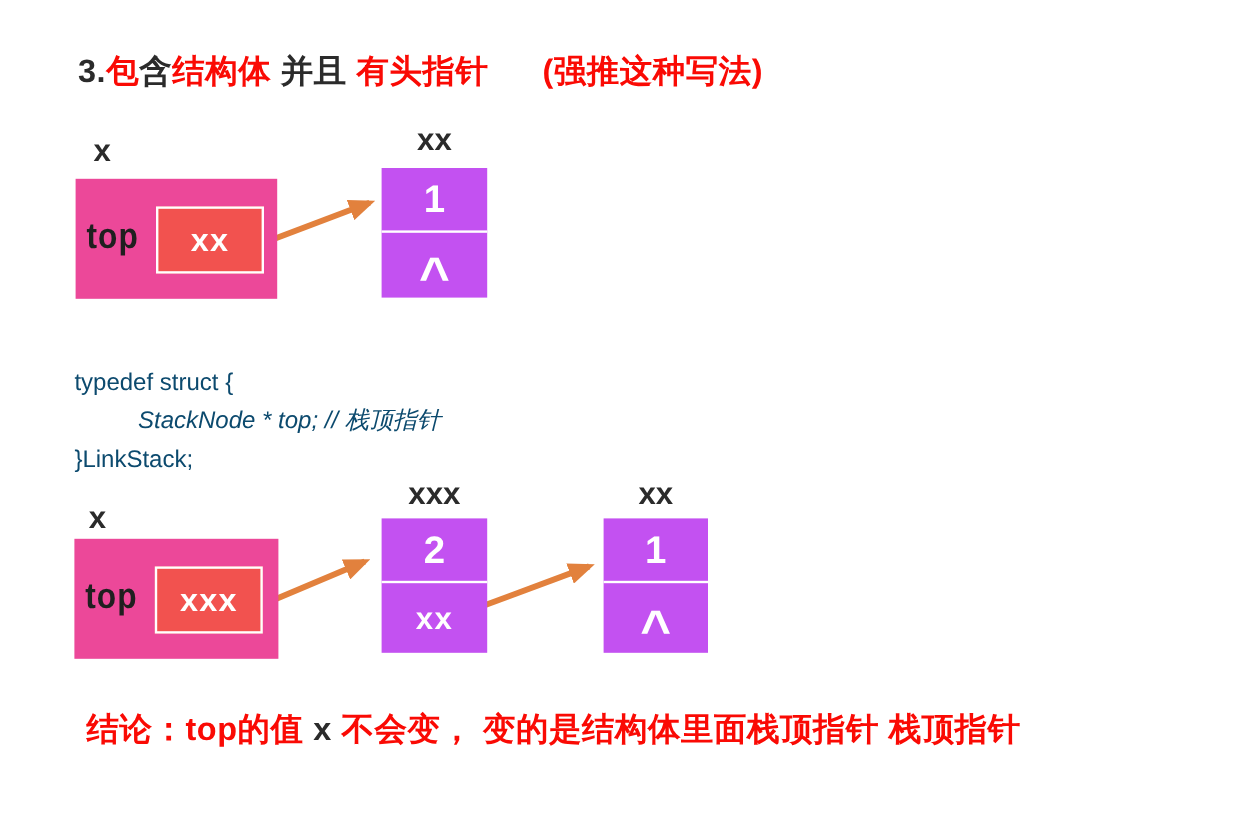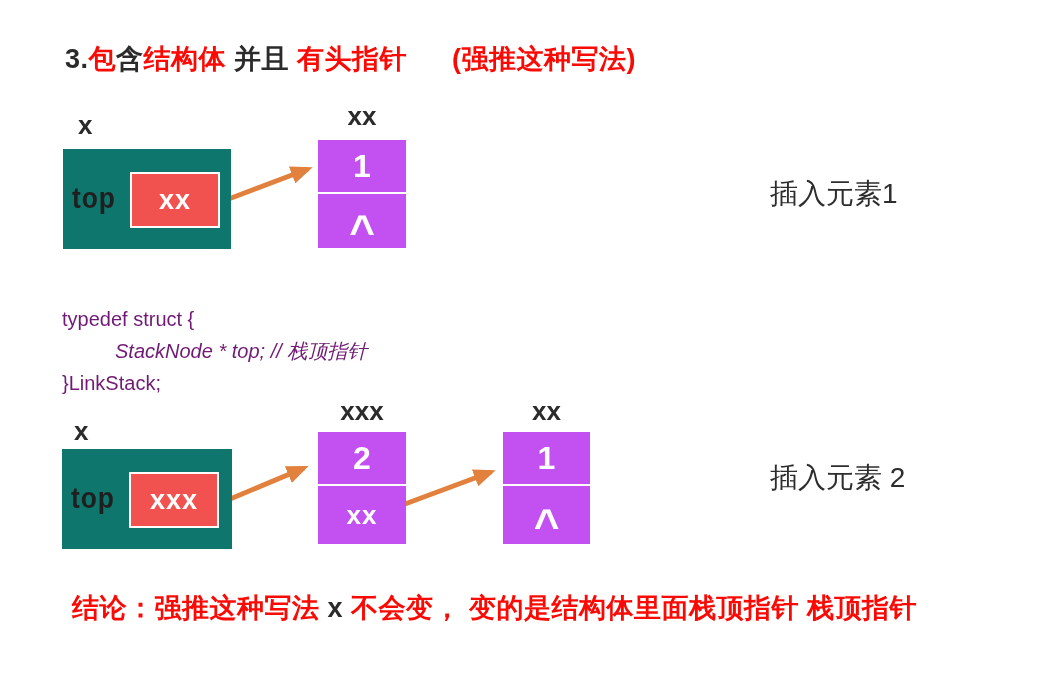--- a/index.html
+++ b/index.html
@@ -8,21 +8,21 @@
     font-family:"Liberation Sans","DejaVu Sans",sans-serif;color:#2b2b2b;
   }
   .red{color:#fa0a04;}
   .dark{color:#2b2b2b;}
   .title{
     position:absolute;left:65px;top:44px;margin:0;
     font-size:27px;font-weight:700;line-height:31px;letter-spacing:.5px;white-space:nowrap;
   }
   .title .gap{margin-left:45px;}
   .addr-label{position:absolute;font-size:26px;font-weight:700;color:#2b2b2b;}
-  .struct-box{position:absolute;width:168px;height:100px;background:#0f766e;}
+  .struct-box{position:absolute;width:168px;height:100px;background:#ec4899;}
   .top-label{
     position:absolute;left:9px;top:32px;font-size:30px;font-weight:700;color:#1f1f1f;
     transform:scaleX(.88);transform-origin:left center;letter-spacing:1px;
   }
   .ptr-box{
     position:absolute;left:67px;top:23px;width:90px;height:56px;background:#f2524f;
     border:2px solid #ffffff;box-sizing:border-box;display:flex;align-items:center;justify-content:center;
     color:#fff;font-size:27px;font-weight:700;letter-spacing:1px;
   }
   .node{position:absolute;width:88px;background:#c351f1;}
@@ -30,21 +30,21 @@
     display:flex;align-items:center;justify-content:center;overflow:hidden;
     color:#ffffff;font-weight:700;
   }
   .cell + .cell{border-top:2px solid #ffffff;}
   .cell.data{height:52px;font-size:32px;}
   .cell.next{height:54px;font-size:26px;letter-spacing:1px;}
   .cell.next.caret span{display:inline-block;font-size:44px;transform:translateY(10px);letter-spacing:0;}
   .node-label{position:absolute;text-align:center;font-size:26px;font-weight:700;color:#2b2b2b;}
   .caption{position:absolute;left:770px;font-size:28px;color:#2d2d2d;white-space:nowrap;}
   .note-heading{position:absolute;left:62px;top:266px;font-size:25px;color:#2c2c2c;letter-spacing:.5px;}
-  .code{position:absolute;left:62px;top:303px;font-size:20px;line-height:32px;color:#701a75;}
+  .code{position:absolute;left:62px;top:303px;font-size:20px;line-height:32px;color:#0c4a6e;}
   .code .indent{padding-left:53px;font-style:italic;}
   .conclusion{
     position:absolute;left:72px;top:590px;font-size:27px;font-weight:700;
     letter-spacing:.5px;white-space:nowrap;
   }
   .arrows{position:absolute;left:0;top:0;pointer-events:none;}
 </style>
 </head>
 <body>
 
@@ -71,21 +71,20 @@
   </div>
 
   <div class="node-label" style="left:318px;top:101px;width:88px;">xx</div>
   <div class="node" style="left:318px;top:140px;">
     <div class="cell data">1</div>
     <div class="cell next caret">
         <span>^</span>
       </div>
   </div>
 
-  <div class="caption" style="top:175px;">插入元素1</div>
 
   <div class="code">
     <div>typedef struct {</div>
     <div class="indent">StackNode * top; // 栈顶指针</div>
     <div>}LinkStack;</div>
   </div>
 
   <div class="addr-label" style="left:74px;top:416px;">x</div>
 
   <div class="struct-box" style="left:62px;top:449px;width:170px;">
@@ -100,17 +99,16 @@
   </div>
 
   <div class="node-label" style="left:503px;top:396px;width:87px;">xx</div>
   <div class="node" style="left:503px;top:432px;width:87px;">
     <div class="cell data">1</div>
     <div class="cell next caret" style="height:58px;">
         <span>^</span>
       </div>
   </div>
 
-  <div class="caption" style="top:459px;">插入元素 2</div>
 
-  <div class="conclusion"><span class="red">结论：强推这种写法 </span><span class="dark">x</span><span class="red"> 不会变， 变的是结构体里面栈顶指针 </span><span class="red">栈顶指针</span></div>
+  <div class="conclusion"><span class="red">结论：top的值 </span><span class="dark">x</span><span class="red"> 不会变， 变的是结构体里面栈顶指针 </span><span class="red">栈顶指针</span></div>
 
 </div>
 
 </body></html>

